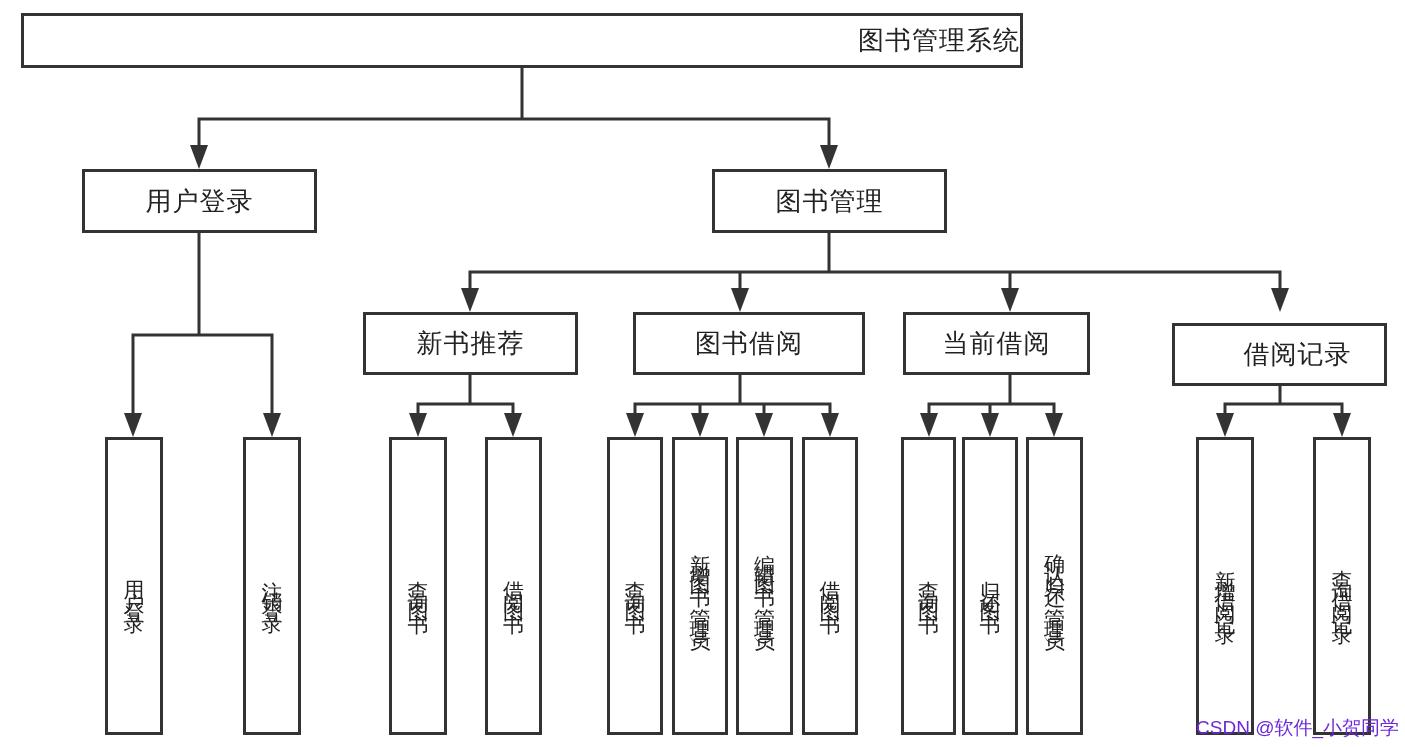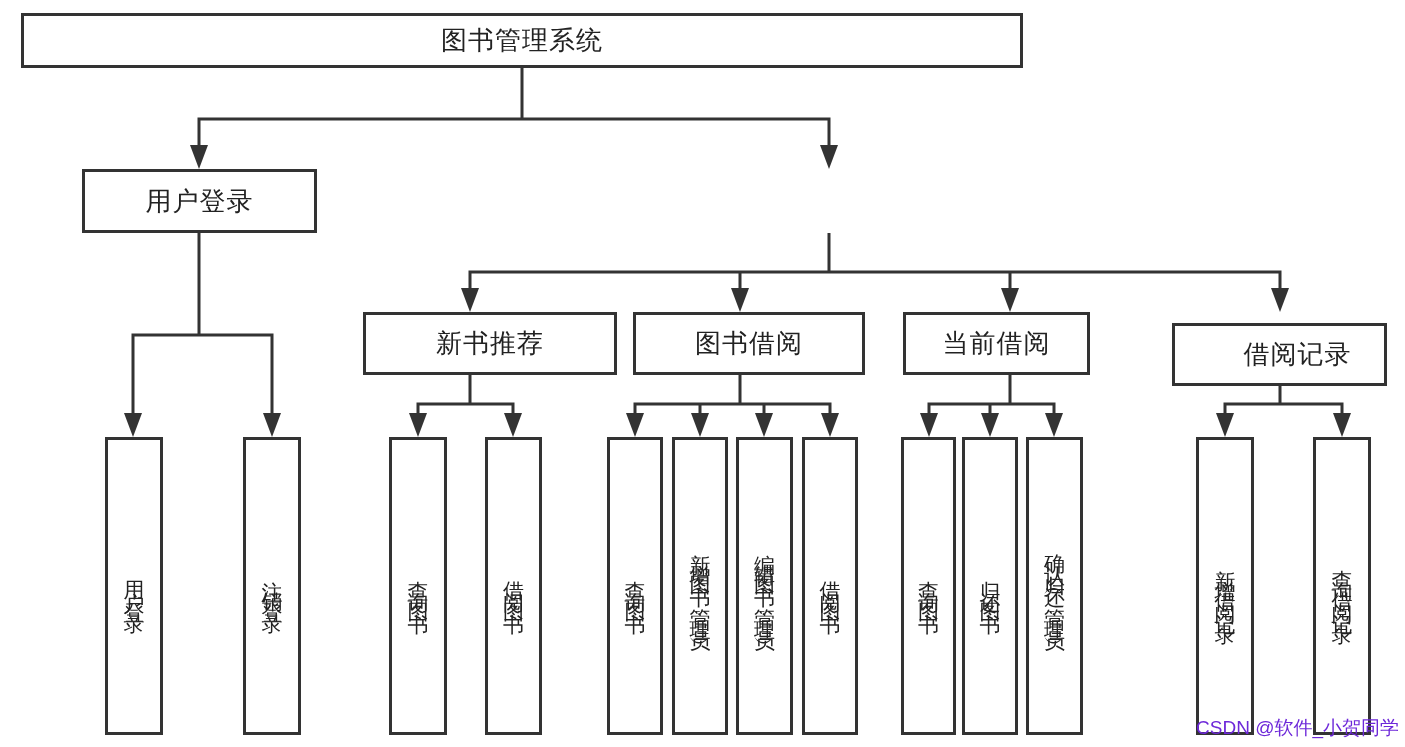--- a/index.html
+++ b/index.html
@@ -79,29 +79,32 @@
       <polygon points="755,413 773,413 764,437"></polygon>
       <polygon points="821,413 839,413 830,437"></polygon>
       <polygon points="920,413 938,413 929,437"></polygon>
       <polygon points="981,413 999,413 990,437"></polygon>
       <polygon points="1045,413 1063,413 1054,437"></polygon>
       <polygon points="1216,413 1234,413 1225,437"></polygon>
       <polygon points="1333,413 1351,413 1342,437"></polygon>
     </g>
   </svg>
 
-  <div class="node hnode" style="left:21px;top:13px;width:1002px;height:55px;">
+  <div class="node hnode" style="left:21px;top:13px;width:1002px;height:55px;justify-content:flex-end;">
     <span>图书管理系统</span>
   </div>
 
   <div class="node hnode" style="left:82px;top:169px;width:235px;height:64px;">
     <span>用户登录</span>
   </div>
+  <div class="node hnode" style="left:712px;top:169px;width:235px;height:64px;">
+    <span>图书管理</span>
+  </div>
 
-  <div class="node hnode" style="left:363px;top:312px;width:254px;height:63px;">
+  <div class="node hnode" style="left:363px;top:312px;width:215px;height:63px;">
     <span>新书推荐</span>
   </div>
   <div class="node hnode" style="left:633px;top:312px;width:232px;height:63px;">
     <span>图书借阅</span>
   </div>
   <div class="node hnode" style="left:903px;top:312px;width:187px;height:63px;">
     <span>当前借阅</span>
   </div>
   <div class="node hnode" style="left:1172px;top:323px;width:215px;height:63px;padding-left:36px;">
     <span>借阅记录</span>

